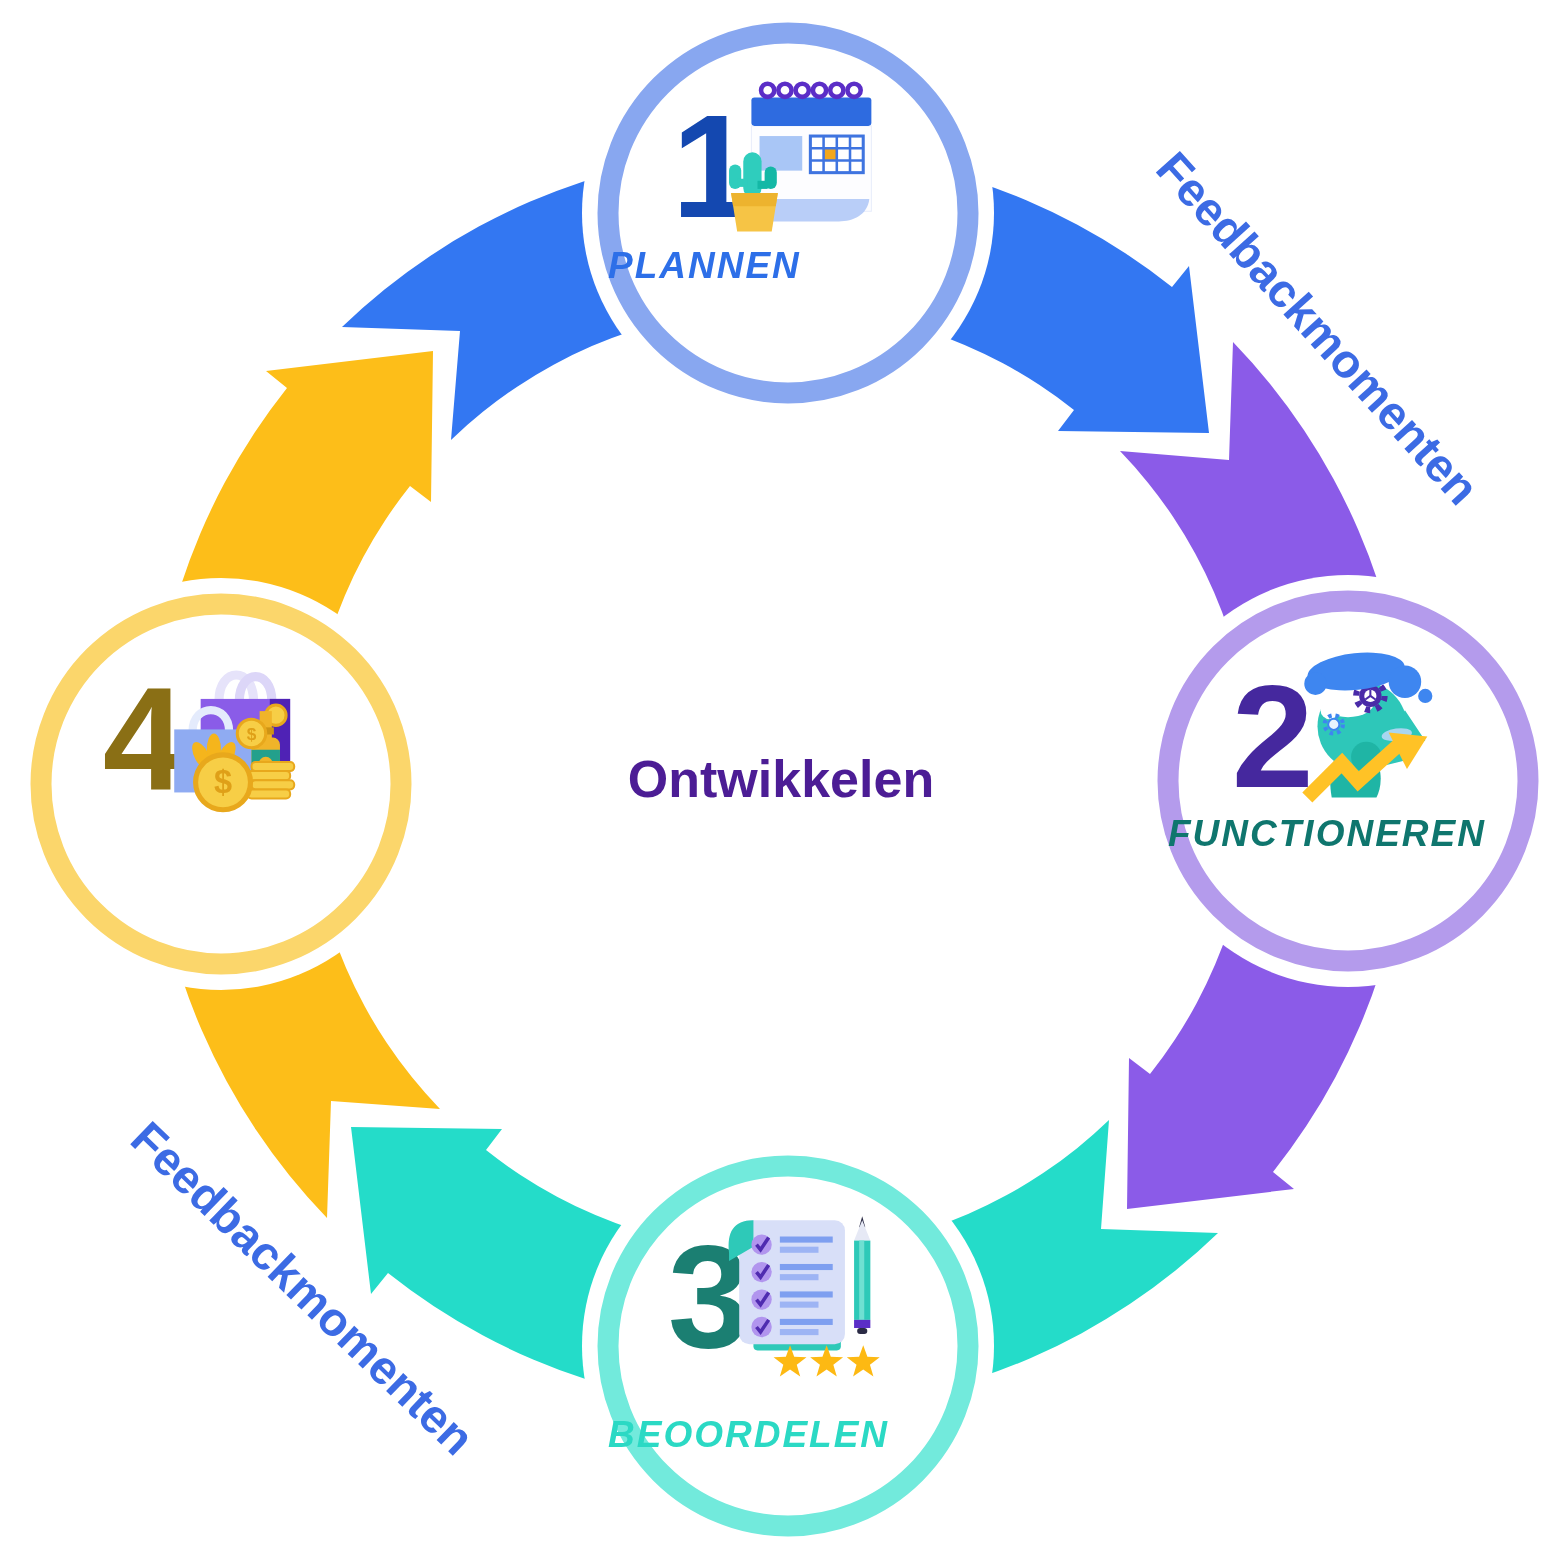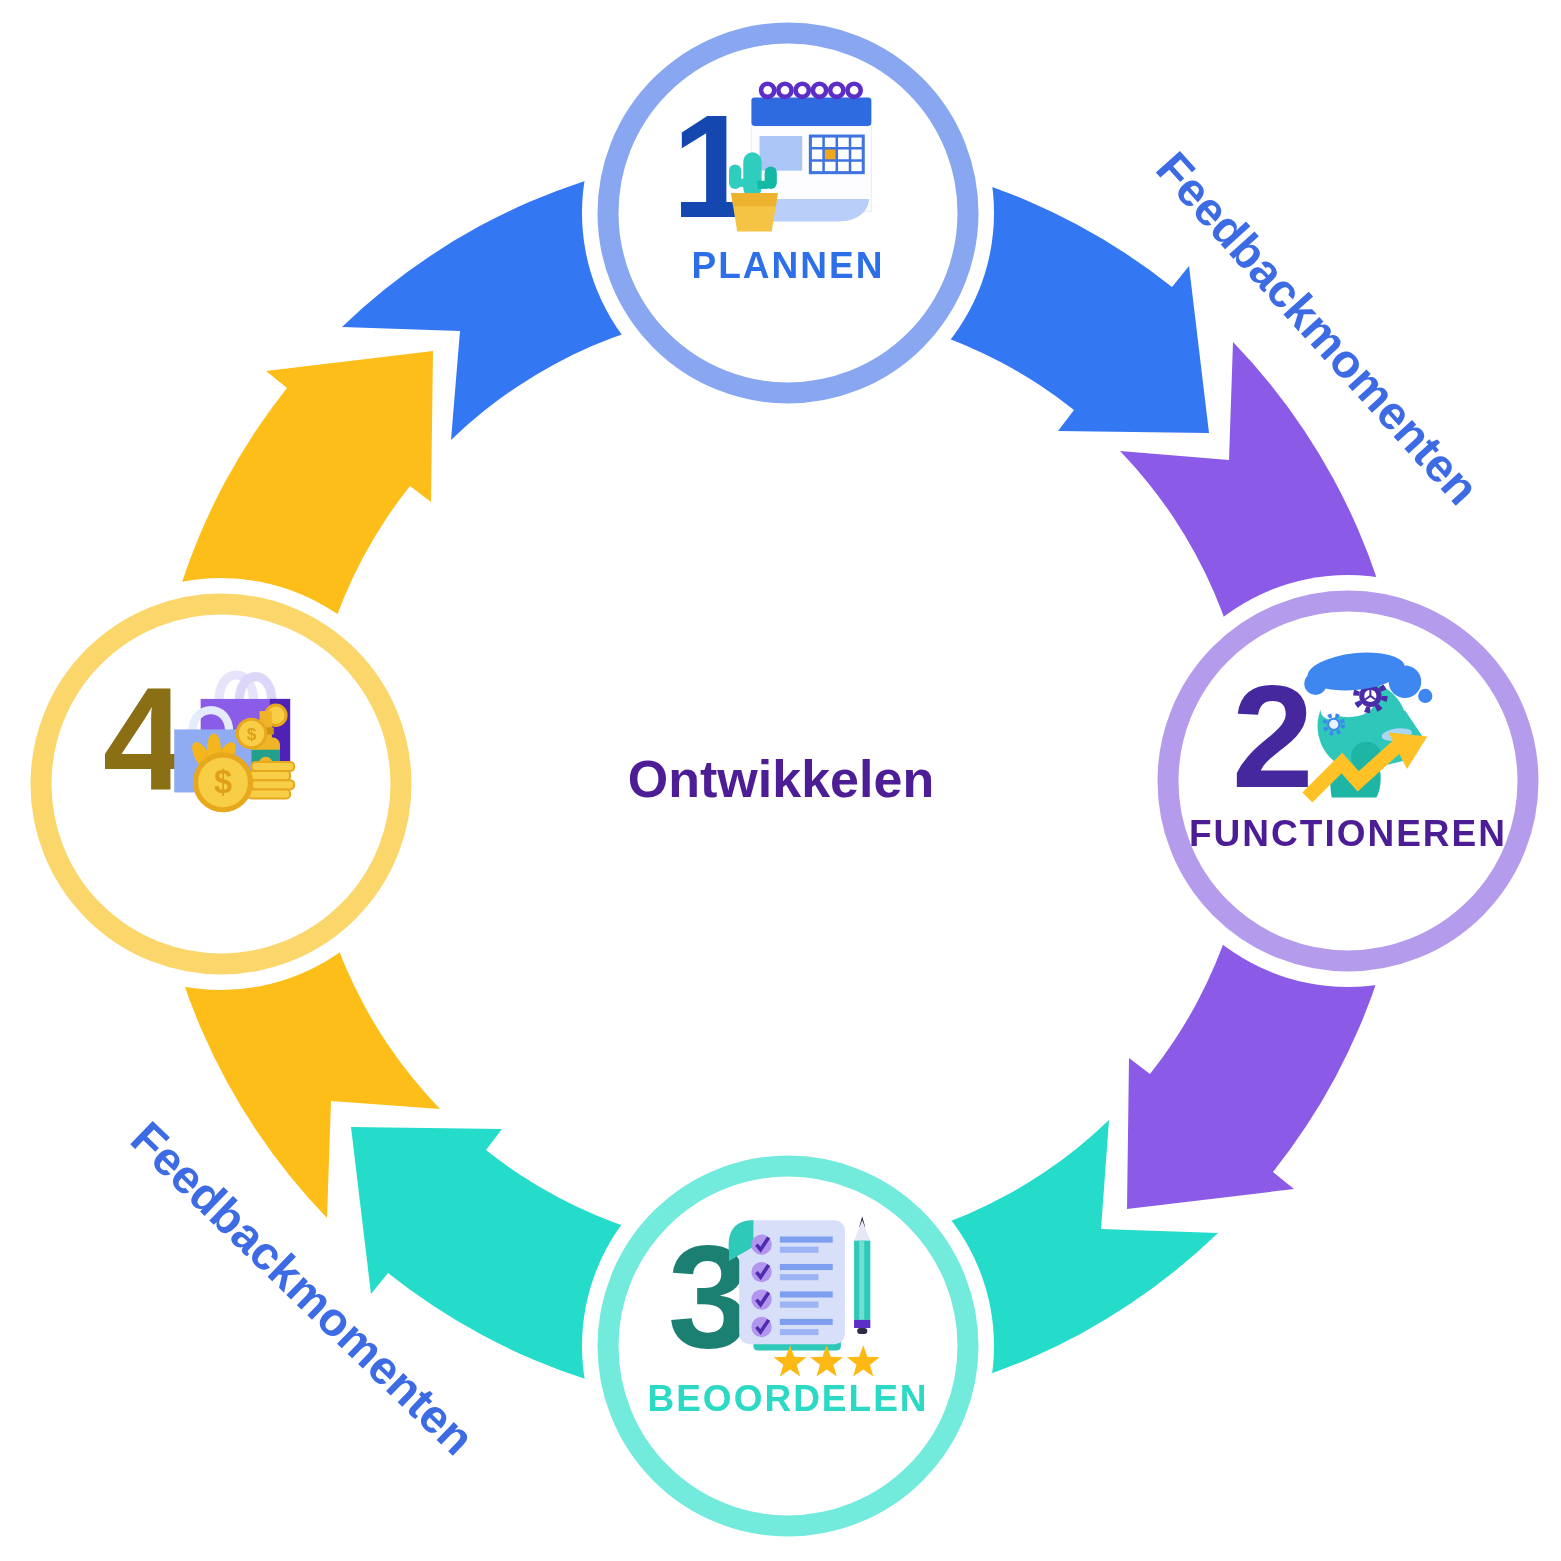--- a/index.html
+++ b/index.html
@@ -18,28 +18,28 @@
   .node-icon{
     position:absolute;
     left:50%;top:44px;
     transform:translateX(-50%);
     width:244px;height:173px;
   }
   .node-label{
     position:absolute;
     top:212px;left:0;
     width:100%;
-    text-align:center;
     font-size:37px;
     font-weight:bold;
     letter-spacing:2px;
+    font-style:italic;
   }
   .lbl-plannen{color:#2D6FE8;}
-  .lbl-functioneren{color:#4c1d95;}
-  .lbl-beoordelen{color:#2BD9C4;}
+  .lbl-functioneren{color:#0f766e;}
+  .lbl-beoordelen{color:#2BD9C4;margin-top:36px;}
   .lbl-belonen{color:#F9B712;}
   .center-label{
     position:absolute;
     left:781px;top:779px;
     transform:translate(-50%,-50%);
     font-size:52px;
     font-weight:bold;
     color:#4c1d95;
     white-space:nowrap;
   }

